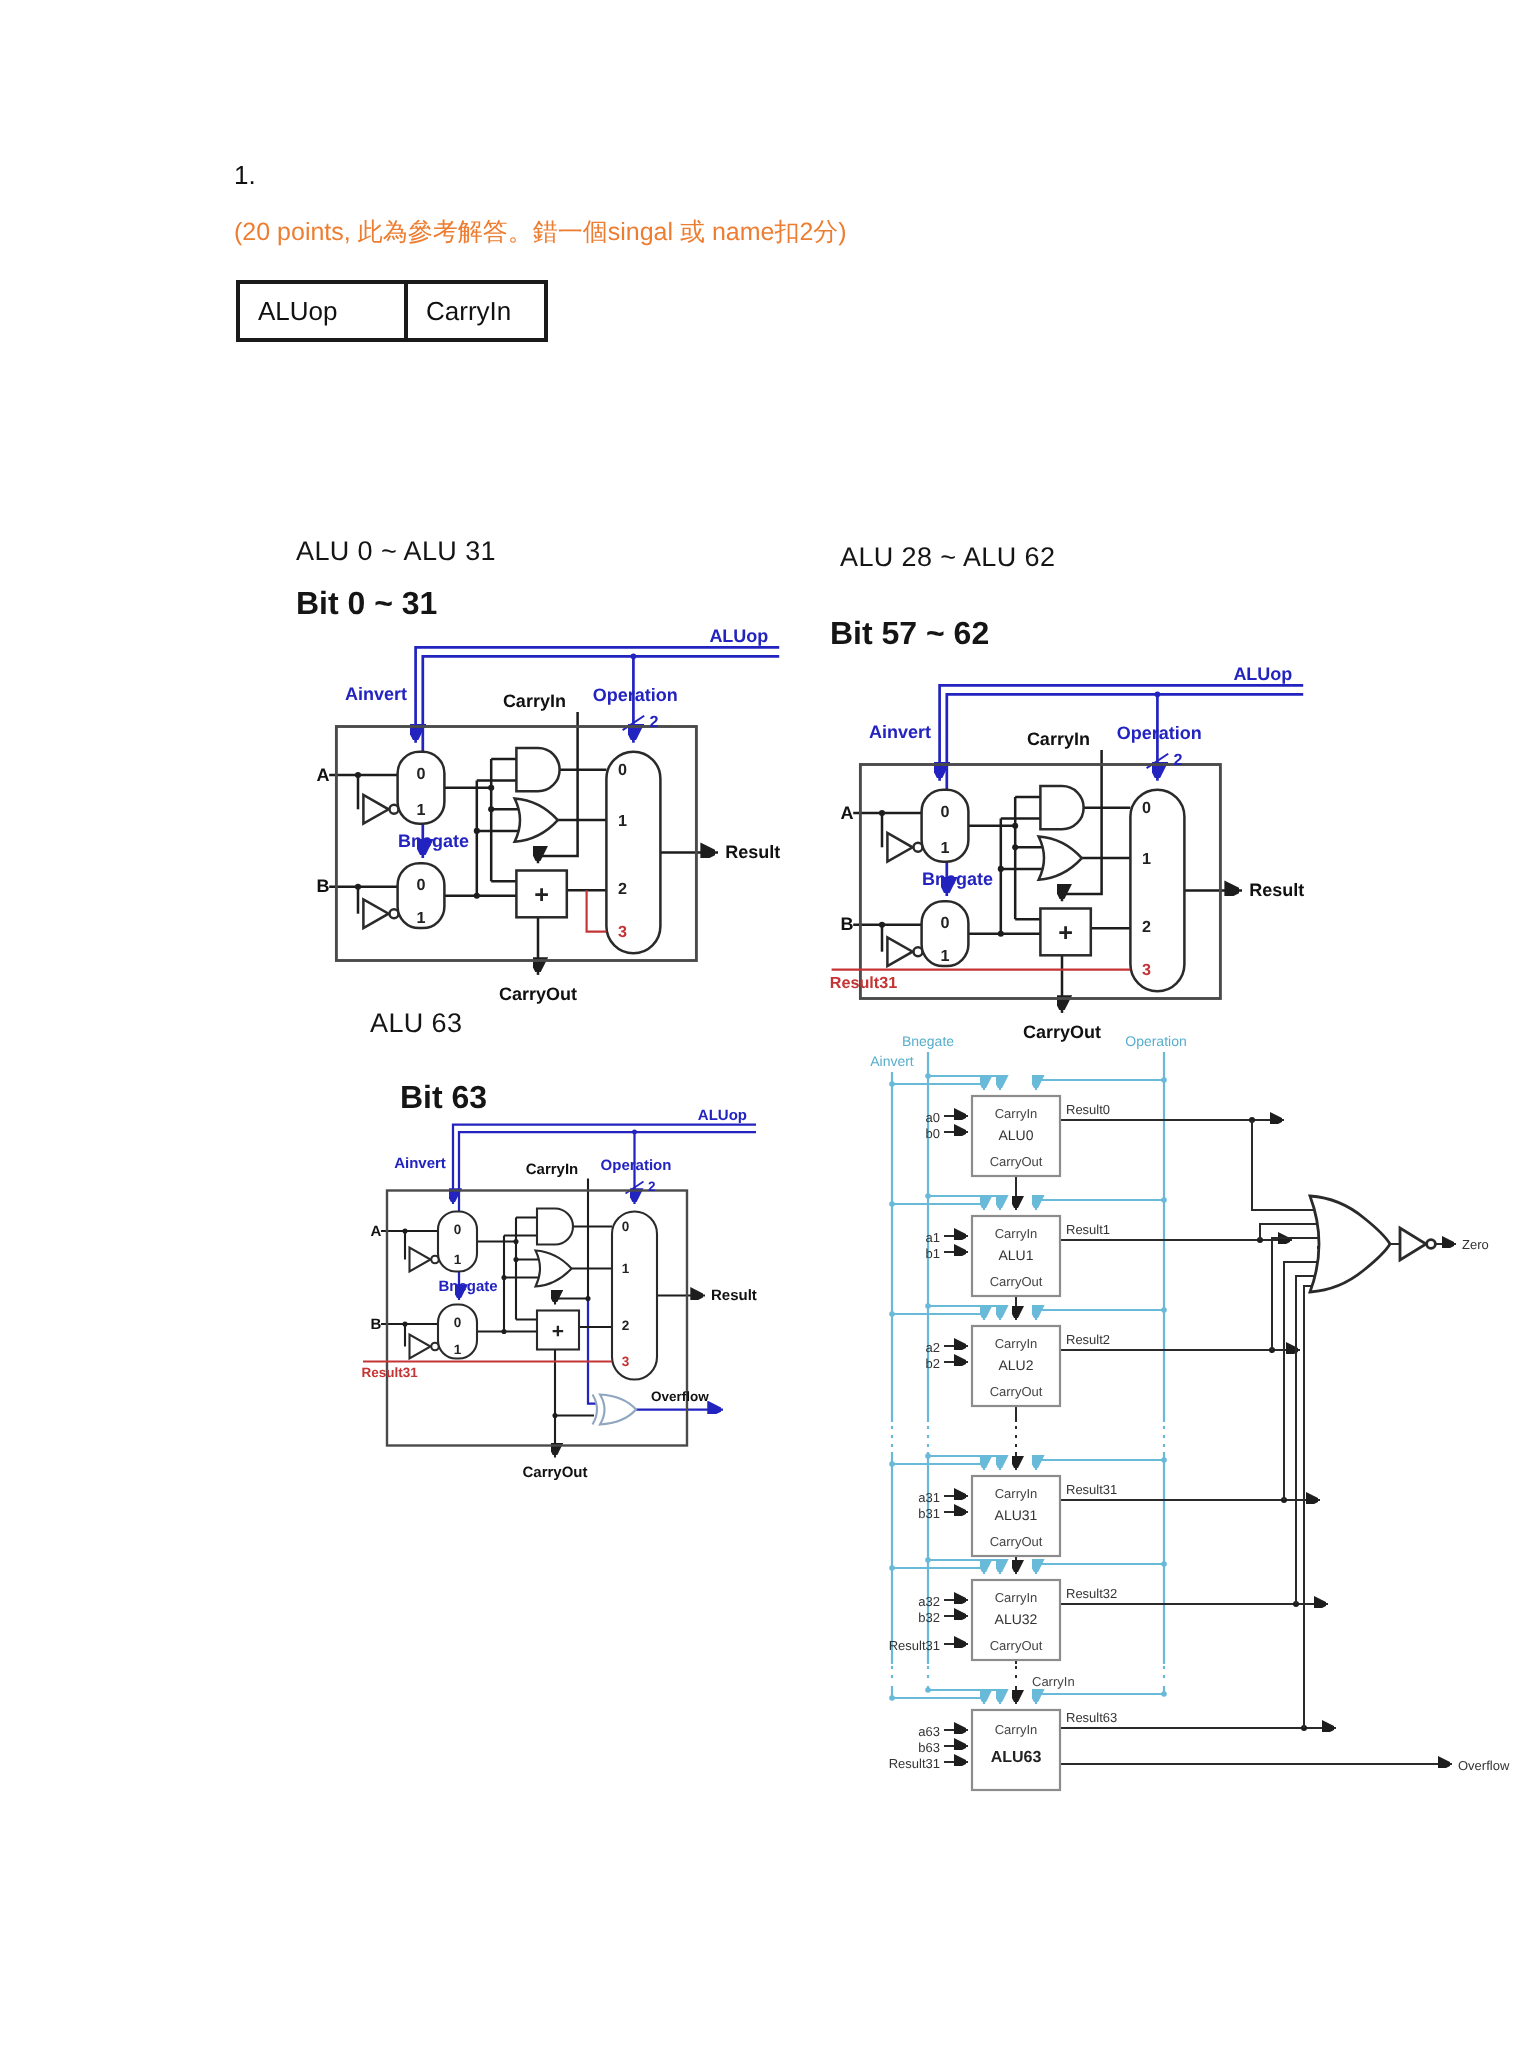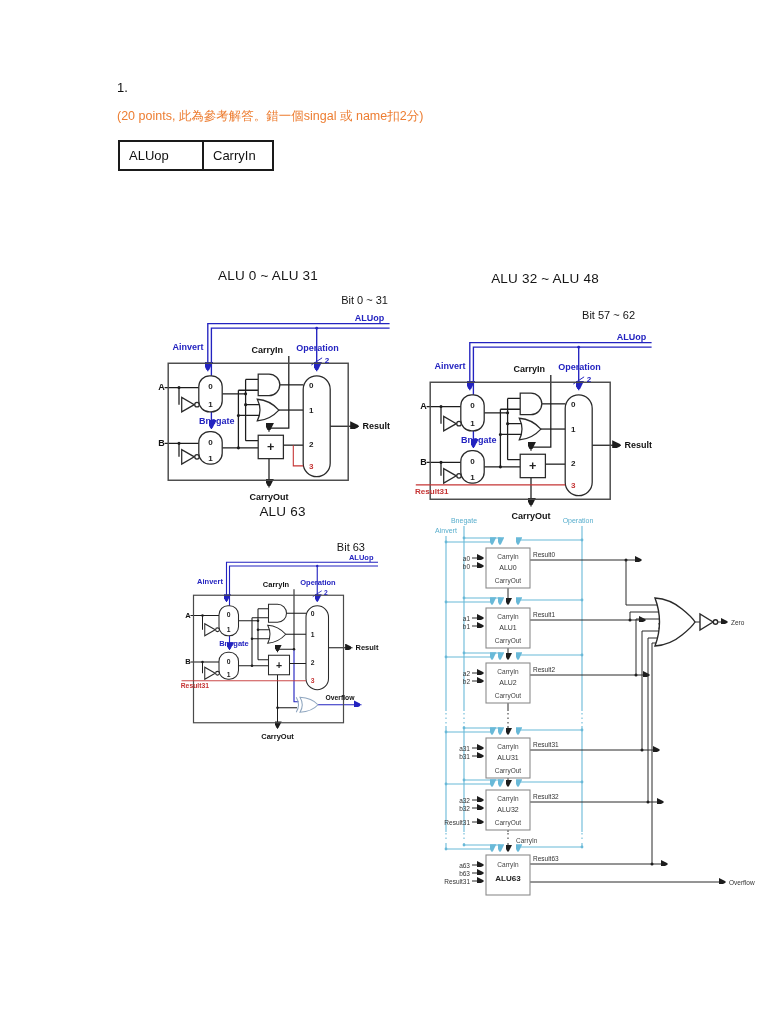--- a/index.html
+++ b/index.html
@@ -5,22 +5,22 @@
   html,body{margin:0;padding:0}
   body{width:768px;height:1024px;background:#fff;position:relative;overflow:hidden;
        font-family:"Liberation Sans",sans-serif}
   .abs{position:absolute}
   #qnum{left:117px;top:80px;font-size:13px;color:#111}
   #qnote{left:117px;top:108px;font-size:12.5px;color:#ED7D31}
   #qtable{left:118px;top:140px;border-collapse:collapse;background:#fff}
   #qtable td{border:2px solid #1a1a1a;font-size:13px;color:#111;padding:6px 9px;vertical-align:middle}
   #qtable td.c1{width:64px}
   #qtable td.c2{width:50px}
-  .dtitle{font-size:13.5px;color:#151515;text-align:center;letter-spacing:.2px}
-  .dbit{font-size:11px;font-weight:normal;color:#151515;text-align:right}
+  .dtitle{font-size:13.5px;color:#151515;text-align:left;letter-spacing:.2px}
+  .dbit{font-size:16px;font-weight:bold;color:#151515;text-align:left}
   svg{position:absolute;overflow:visible}
   svg text{font-family:"Liberation Sans",sans-serif}
   .wk{stroke:#1d1d1d;stroke-width:1.4;fill:none}
   .wk2{stroke:#2a2a2a;stroke-width:1;fill:none}
   .wkd{stroke:#2a2a2a;stroke-width:1;fill:none;stroke-dasharray:1.5,3}
   .wb{stroke:#2323c0;stroke-width:1.5;fill:none}
   .wbt{stroke:#2323c0;stroke-width:1.1;fill:none}
   .wr{stroke:#c53434;stroke-width:1.2;fill:none}
   .wc{stroke:#69b9d8;stroke-width:1.1;fill:none}
   .wcd{stroke:#69b9d8;stroke-width:1.1;fill:none;stroke-dasharray:1.5,3}
@@ -54,21 +54,21 @@
   <tbody>
       <tr>
     <td class="c1">ALUop</td>
     <td class="c2">CarryIn</td>
   </tr>
 </tbody>
   </table>
 
 <div class="abs dtitle" style="left:148px;top:268px;width:240px">ALU 0 ~ ALU 31</div>
 <div class="abs dbit" style="left:148px;top:294px;width:240px">Bit 0 ~ 31</div>
-<div class="abs dtitle" style="left:420px;top:271px;width:250px">ALU 32 ~ ALU 48</div>
+<div class="abs dtitle" style="left:420px;top:271px;width:250px">ALU 28 ~ ALU 62</div>
 <div class="abs dbit" style="left:415px;top:309px;width:220px">Bit 57 ~ 62</div>
 <div class="abs dtitle" style="left:185px;top:504px;width:195px">ALU 63</div>
 <div class="abs dbit" style="left:200px;top:541px;width:165px">Bit 63</div>
 
 <svg style="left:152px;top:309px;width:234px;height:203px" viewBox="0 0 260 225">
   <defs>
     <marker id="ak" markerWidth="6" markerHeight="6" refX="7" refY="4" orient="auto">
       <path d="M0,0 L8,4 L0,8 Z" fill="#1d1d1d"></path>
       </marker>
     <marker id="ab" markerWidth="6" markerHeight="6" refX="7" refY="4" orient="auto">

